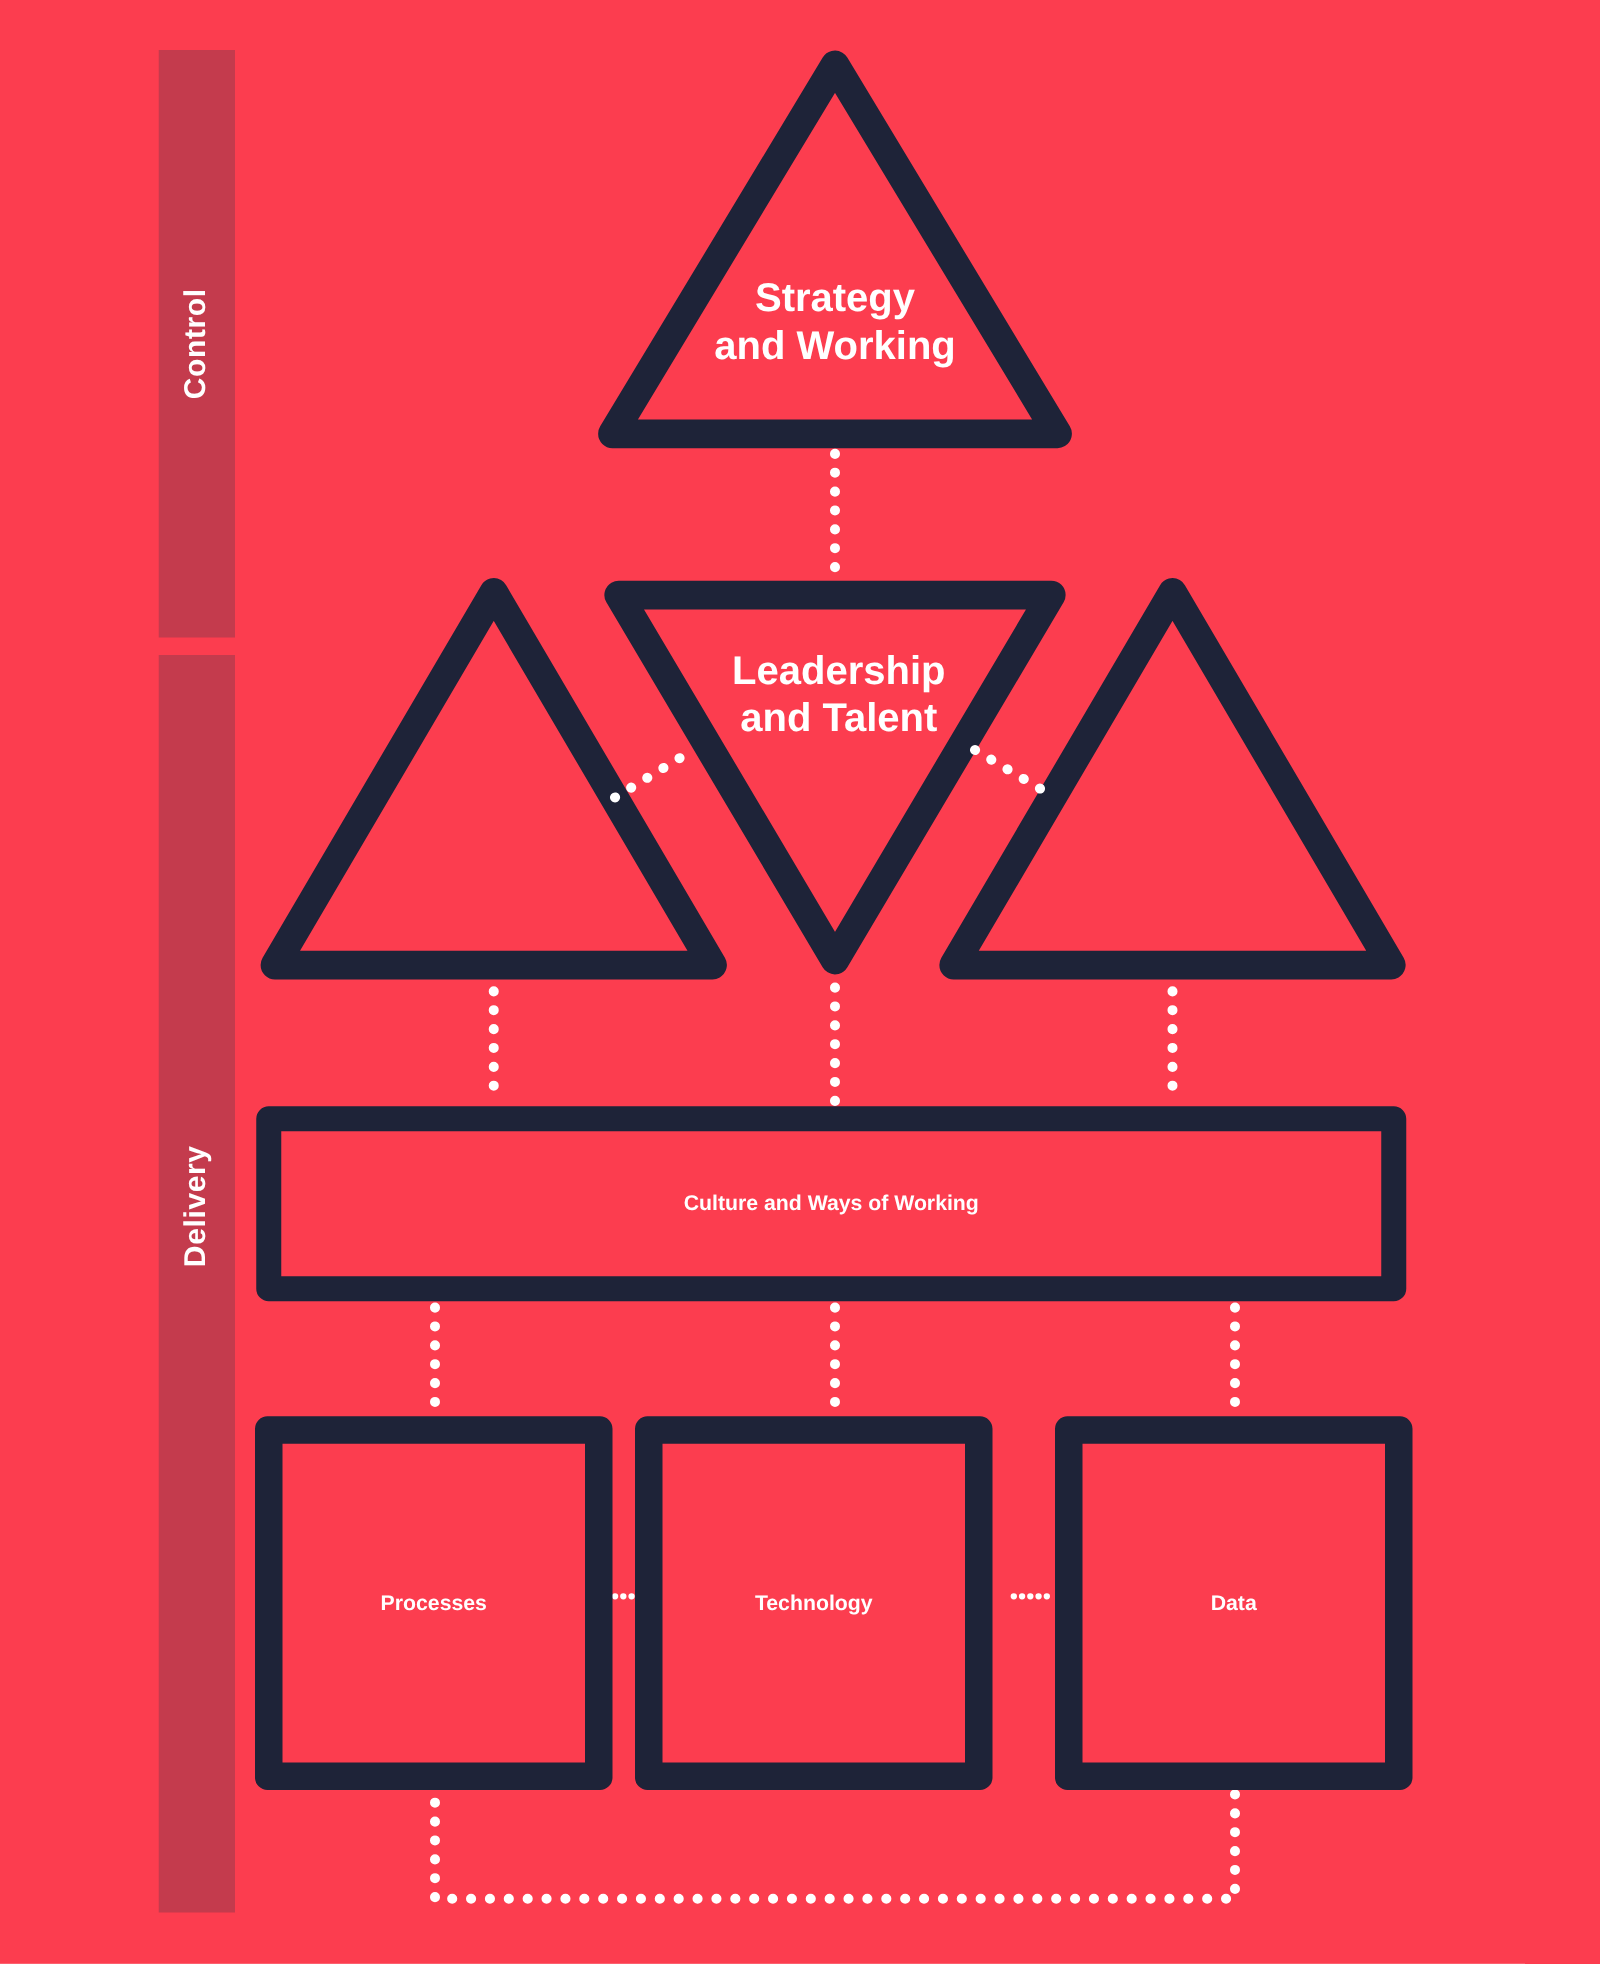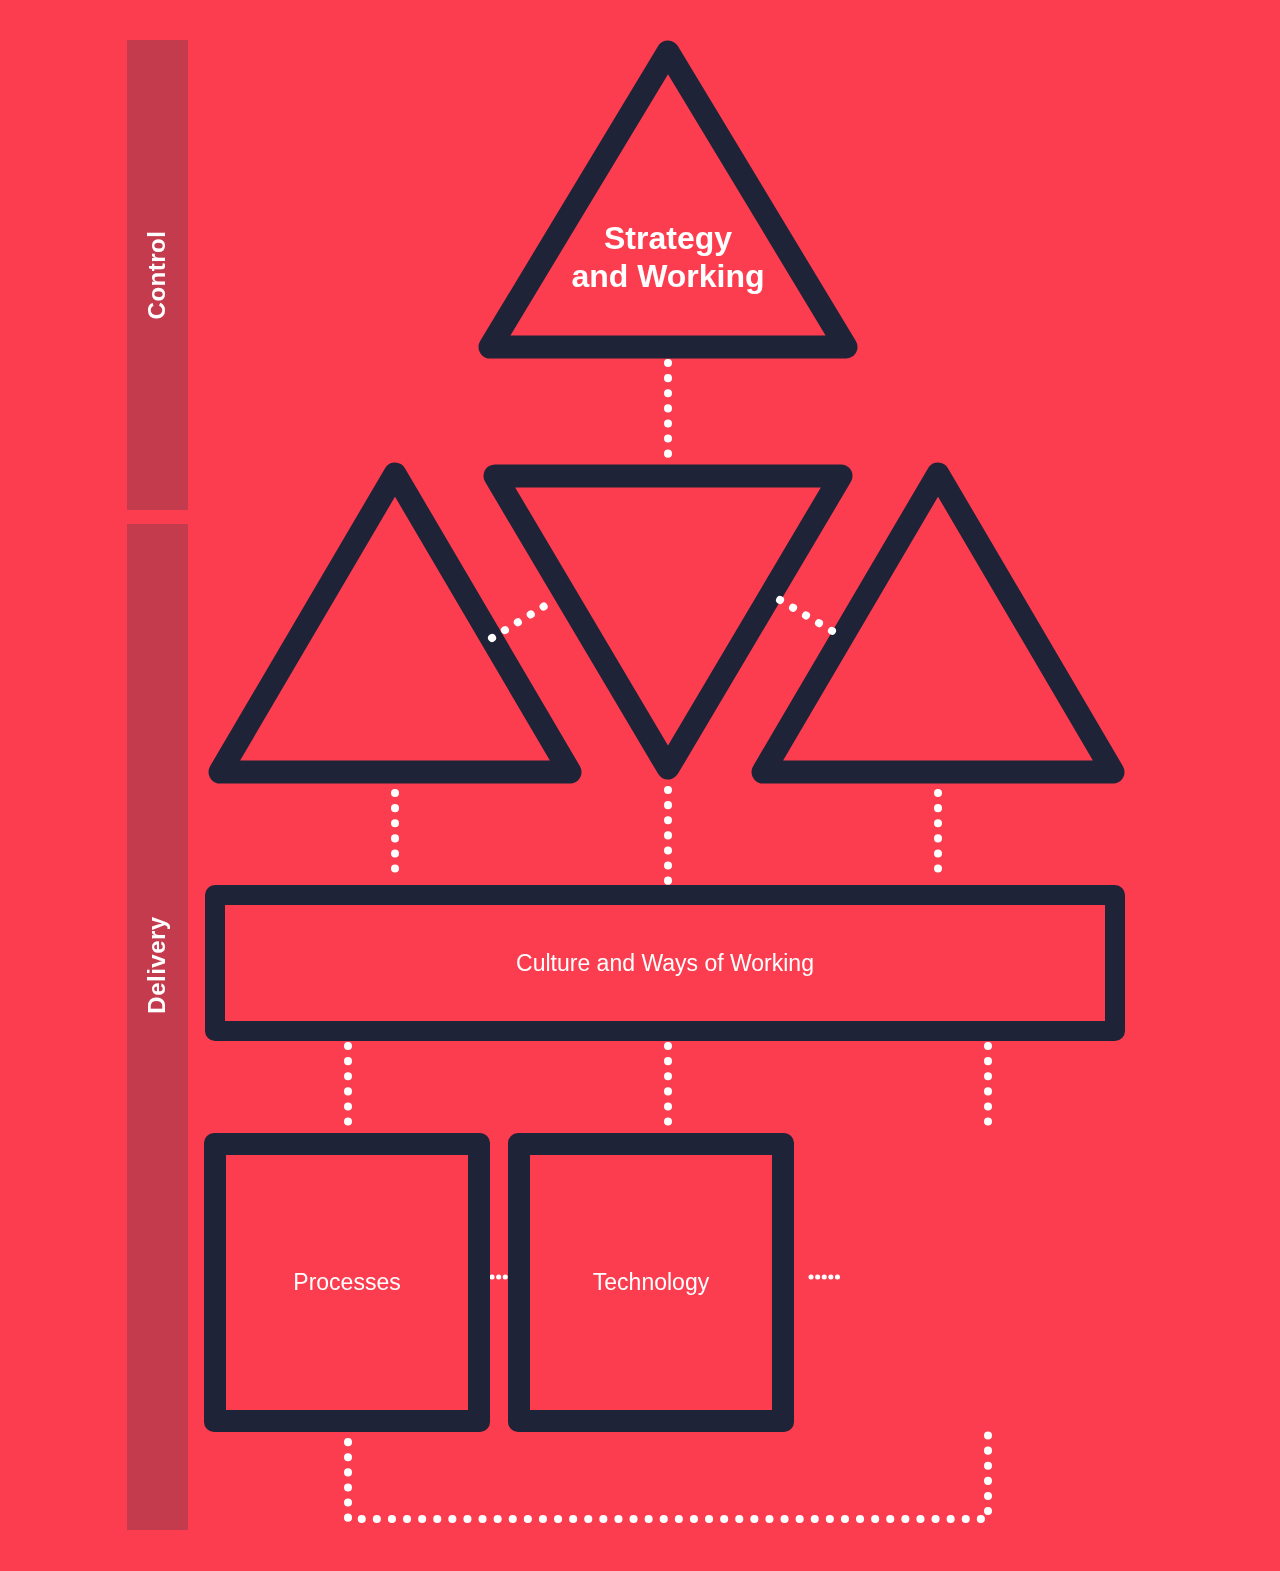--- a/index.html
+++ b/index.html
@@ -29,21 +29,21 @@
   .dot-fine{stroke-width:5;stroke-dasharray:0.1 6.5;}
   .rectbox{
     position:absolute;border:20px solid var(--outline);border-radius:10px;
     box-sizing:border-box;display:flex;align-items:center;justify-content:center;
   }
   .culture{left:205px;top:885px;width:920px;height:156px;}
   .sq{top:1133px;width:286px;height:299px;border-width:22px;}
   .sq-processes{left:204px;}
   .sq-technology{left:508px;}
   .sq-data{left:844px;}
-  .boxlabel{color:var(--text);font-weight:400;font-size:23px;white-space:nowrap;}
+  .boxlabel{color:var(--text);font-weight:700;font-size:17px;white-space:nowrap;}
   .node-label{
     position:absolute;transform:translate(-50%,-50%);
     color:var(--text);font-weight:700;font-size:32px;line-height:38px;
     text-align:center;white-space:nowrap;
   }
 </style>
 </head>
 <body>
 
 <div class="stage">
@@ -71,25 +71,32 @@
     <path class="dot" d="M 988 1046 L 988 1128"></path>
     <path class="dot dot-fine" d="M 492 1277 L 520 1277"></path>
     <path class="dot dot-fine" d="M 811 1277 L 841 1277"></path>
     <path class="dot" d="M 348 1427 L 348 1519 L 988 1519 L 988 1427"></path>
   </svg>
 
   <div class="node-label" style="left:668px;top:257px;">
     <div>Strategy</div>
     <div>and Working</div>
   </div>
+  <div class="node-label" style="left:671px;top:555px;">
+    <div>Leadership</div>
+    <div>and Talent</div>
+  </div>
 
   <div class="rectbox culture">
     <span class="boxlabel">Culture and Ways of Working</span>
   </div>
 
   <div class="rectbox sq sq-processes">
     <span class="boxlabel">Processes</span>
   </div>
   <div class="rectbox sq sq-technology">
     <span class="boxlabel">Technology</span>
   </div>
+  <div class="rectbox sq sq-data">
+    <span class="boxlabel">Data</span>
+  </div>
 
 </div>
 
 </body></html>

